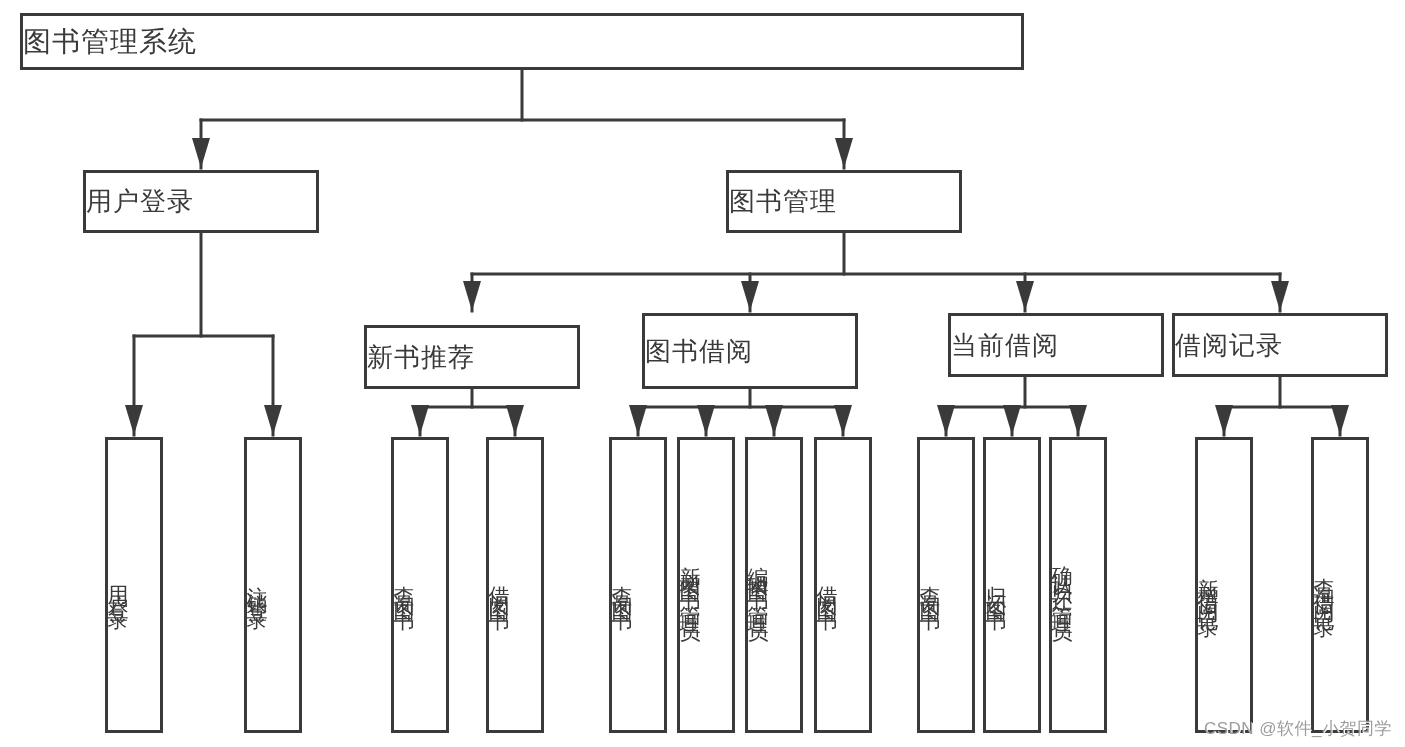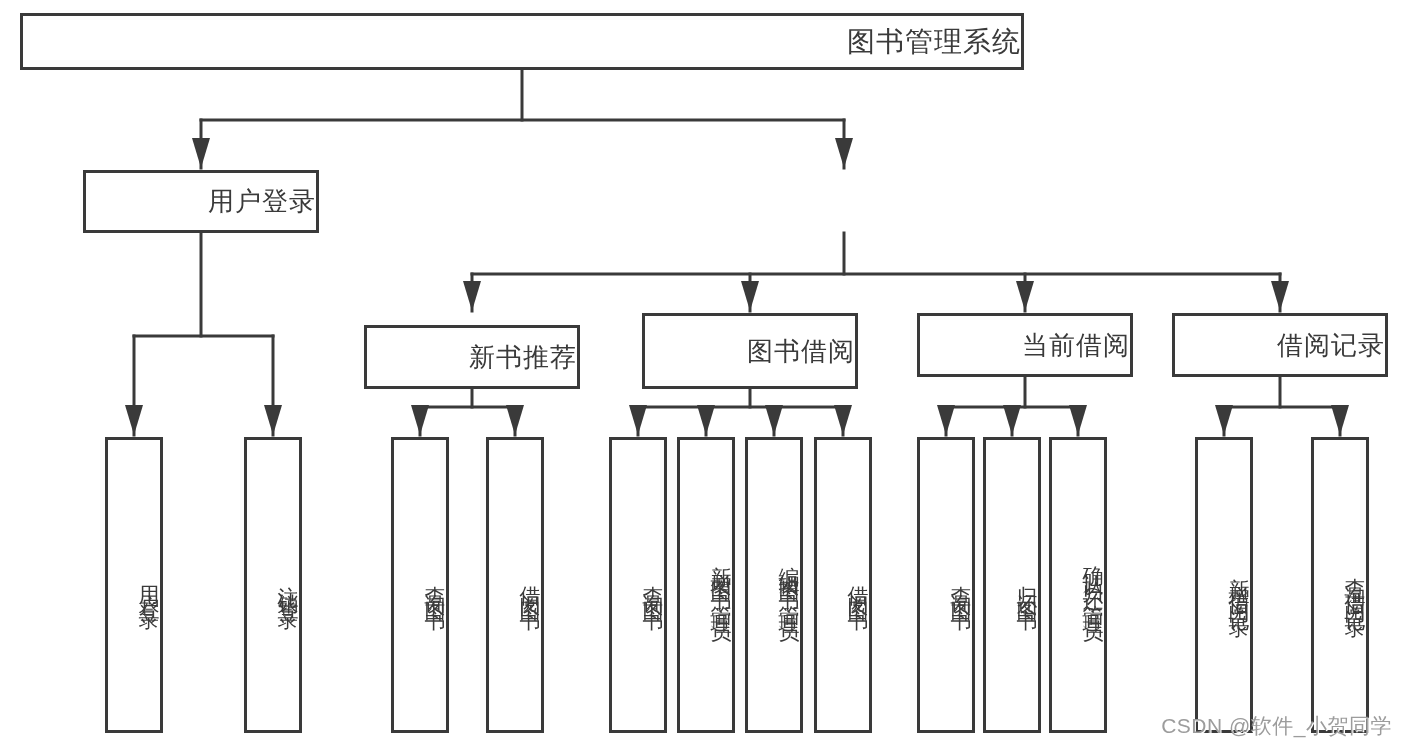--- a/index.html
+++ b/index.html
@@ -6,32 +6,32 @@
   body{
     width:1405px;height:747px;position:relative;overflow:hidden;
     font-family:"Liberation Sans","DejaVu Sans",sans-serif;
     color:#383838;
   }
   .stage{position:absolute;inset:0;}
   svg.wires{position:absolute;left:0;top:0;z-index:1;}
   .node{
     position:absolute;z-index:2;background:#ffffff;
     border:3px solid #3a3a3a;box-sizing:border-box;
-    display:flex;align-items:center;justify-content:flex-end;
+    display:flex;align-items:center;justify-content:flex-start;
     text-align:center;color:#3a3a3a;
   }
   .root-node{font-size:28px;letter-spacing:1px;}
   .h-node{font-size:26px;letter-spacing:1px;}
   .v-node span{
     writing-mode:vertical-rl;text-orientation:mixed;
     font-size:21px;line-height:1;letter-spacing:8px;
   }
   .watermark{
     position:absolute;right:13px;bottom:7px;z-index:5;
-    font-size:21px;color:#9c9c9c;letter-spacing:0.5px;
+    font-size:17px;color:#9c9c9c;letter-spacing:0.5px;
     text-shadow:1px 1px 0 #ffffff;
     white-space:nowrap;
   }
 </style>
 </head>
 <body>
 
 <div class="stage">
 
   <svg class="wires" width="1405" height="747" viewBox="0 0 1405 747">
@@ -84,28 +84,31 @@
     </g>
   </svg>
 
   <div class="node root-node" style="left:20px;top:13px;width:1004px;height:57px">
     <span>图书管理系统</span>
   </div>
 
   <div class="node h-node" style="left:83px;top:170px;width:236px;height:63px">
     <span>用户登录</span>
   </div>
+  <div class="node h-node" style="left:726px;top:170px;width:236px;height:63px">
+    <span>图书管理</span>
+  </div>
 
   <div class="node h-node" style="left:364px;top:325px;width:216px;height:64px">
     <span>新书推荐</span>
   </div>
   <div class="node h-node" style="left:642px;top:313px;width:216px;height:76px">
     <span>图书借阅</span>
   </div>
-  <div class="node h-node" style="left:917px;top:313px;width:216px;height:64px">
+  <div class="node h-node" style="left:948px;top:313px;width:216px;height:64px">
     <span>当前借阅</span>
   </div>
   <div class="node h-node" style="left:1172px;top:313px;width:216px;height:64px">
     <span>借阅记录</span>
   </div>
 
   <div class="node v-node" style="left:105px;top:437px;width:58px;height:296px">
     <span>用户登录</span>
   </div>
   <div class="node v-node" style="left:244px;top:437px;width:58px;height:296px">

